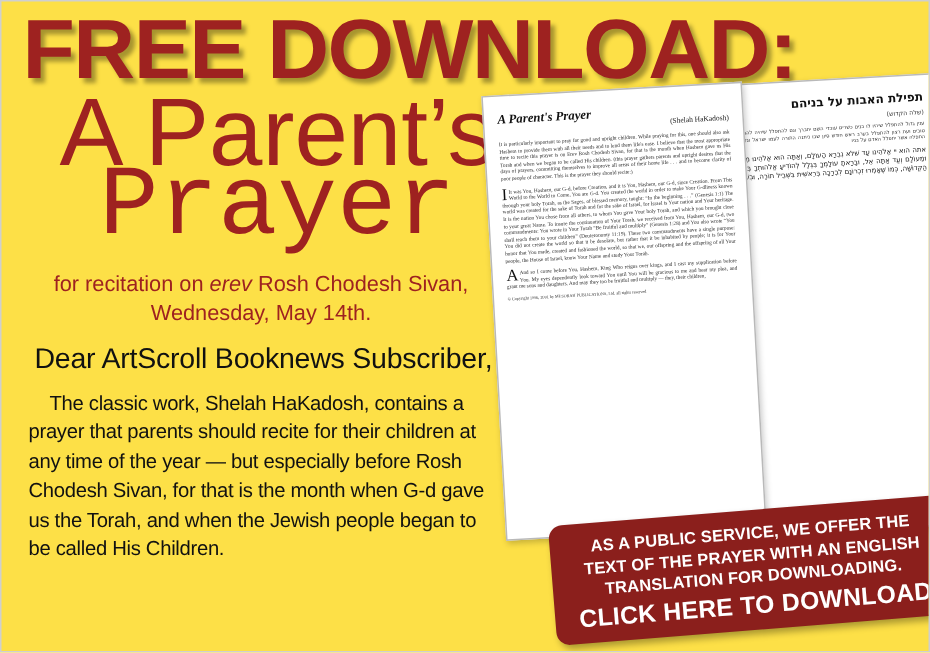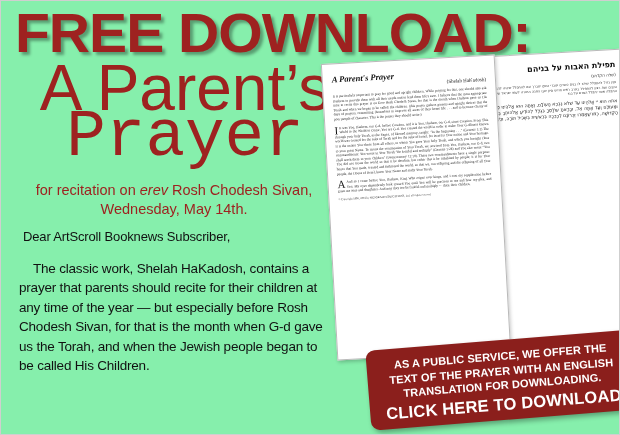--- a/index.html
+++ b/index.html
@@ -5,21 +5,21 @@
   html,body{margin:0;padding:0;}
   body{
     width:620px;height:435px;overflow:hidden;
     background:#ffffff;
     font-family:"Liberation Sans", sans-serif;
   }
   #page{
     position:relative;width:620px;height:435px;
     box-sizing:border-box;
     border:1px solid #cfcfcf;
-    background:#86efac;
+    background:#fde047;
     overflow:hidden;
   }
 
   
   .headline{
     position:absolute;left:14px;top:4px;width:600px;
     font-family:"Liberation Sans", sans-serif;
     font-weight:bold;
     font-size:56px;
     line-height:56px;
@@ -58,21 +58,21 @@
     font-size:14.5px;
     line-height:19px;
     color:#9E2220;
   }
   .recite .ital{font-style:italic;}
 
   
   .salutation{
     position:absolute;left:22px;top:228px;
     font-family:"Liberation Sans", sans-serif;
-    font-size:13px;
+    font-size:19px;
     color:#111;
     letter-spacing:-0.15px;
   }
   .bodycopy{
     position:absolute;left:18px;top:258px;width:312px;
     font-family:"Liberation Sans", sans-serif;
     font-size:13.5px;
     line-height:19.4px;
     color:#111;
     letter-spacing:-0.2px;

